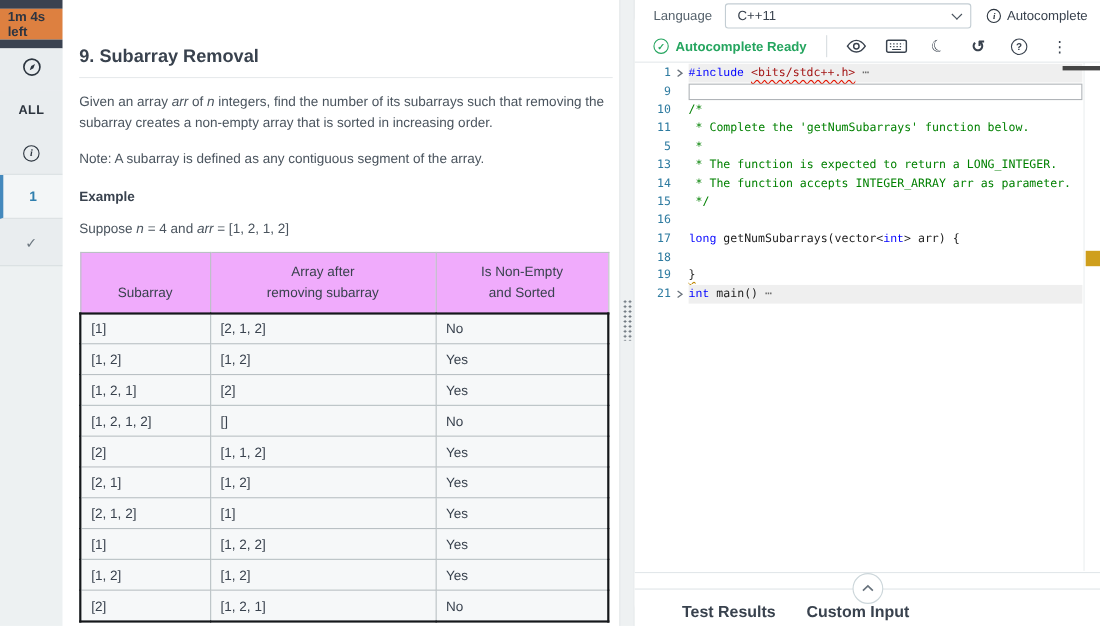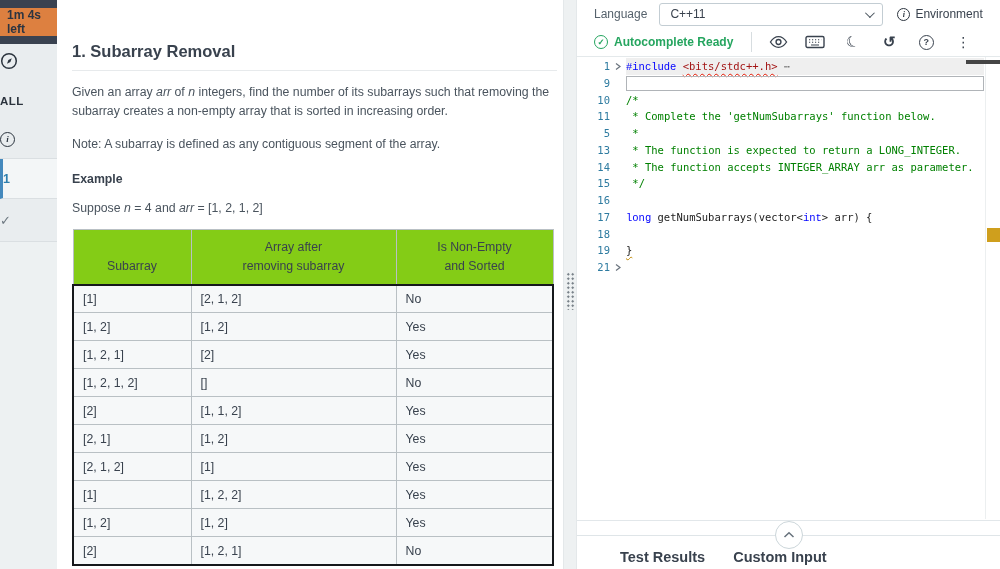--- a/index.html
+++ b/index.html
@@ -5,21 +5,21 @@
   * { margin:0; padding:0; box-sizing:border-box; }
   html,body { width:1000px; height:569px; overflow:hidden; background:#fff;
     font-family:"Liberation Sans", sans-serif; }
   .app { position:relative; width:1000px; height:569px; }
 
   
   .sidebar { position:absolute; left:0; top:0; width:57px; height:569px; background:#edf1f2; }
   .bar-dark { height:8px; background:#3a4250; }
   .timer { height:28px; background:#dd8040; color:#2c3441; font-size:12px; font-weight:600;
     display:flex; align-items:center; padding-left:7px; }
-  .nav-item { display:flex; align-items:center; justify-content:flex-start; background:#e9edef; }
+  .nav-item { display:flex; align-items:center; justify-content:center; background:#e9edef; }
   .nav-item.plain { height:38px; }
   .nav-item.bordered { border-bottom:1px solid #dadfe2; }
   .nav-item.active { height:40px; background:#f3f6f7; border-left:3px solid #4489bd;
     border-bottom:1px solid #dadfe2; }
   .nav-item.checkrow { height:43px; border-bottom:1px solid #dadfe2; }
   .all-label { font-size:11.5px; font-weight:700; color:#2c343e; letter-spacing:.4px; }
   .q-label { font-size:12.5px; font-weight:700; color:#2f7fae; }
   .check-glyph { font-size:13px; color:#6d7880; }
   .circle-i { width:15px; height:15px; border:1.4px solid #2c353f; border-radius:50%;
     display:flex; align-items:center; justify-content:center; font-size:9px; font-weight:700;
@@ -31,21 +31,21 @@
   .problem h1 { margin-top:42px; font-size:16.5px; font-weight:700; color:#39424e; }
   .title-rule { margin-top:9px; border:none; border-top:1px solid #e7eaec; }
   .para { margin-top:12px; font-size:12.3px; line-height:1.55; }
   .note { margin-top:16px; font-size:12.3px; }
   .ex-h { margin-top:21px; font-size:12.3px; font-weight:700; color:#39424e; }
   .suppose { margin-top:15px; font-size:12.3px; }
   .ital { font-style:italic; }
 
   table.ex { border-collapse:collapse; width:480px; margin-top:14px; font-size:12.3px;
     color:#39424e; table-layout:fixed; }
-  table.ex th { border:1px solid #b9c0c4; background:#84cc16; font-weight:400;
+  table.ex th { border:1px solid #b9c0c4; background:#f0abfc; font-weight:400;
     text-align:center; vertical-align:bottom; padding:8px 4px 9px; height:48px;
     white-space:pre-line; line-height:1.5; }
   table.ex th.bold { font-weight:400; }
   table.ex tbody { border:2.5px solid #15181b; }
   table.ex td { border:1px solid #b9c0c4; background:#f6f8f9; height:28px;
     padding:0 9px; text-align:left; }
   .col1 { width:118px; } .col2 { width:205px; } .col3 { width:157px; }
 
   
   .splitter { position:absolute; left:563px; top:0; width:14px; height:569px; background:#eef1f2;
@@ -143,21 +143,21 @@
       <div class="nav-item active">
         <span class="q-label">1</span>
       </div>
       <div class="nav-item checkrow">
         <span class="check-glyph">✓</span>
       </div>
     </nav>
   </aside>
 
   <main class="problem">
-    <h1>1. Subarray Removal</h1>
+    <h1>9. Subarray Removal</h1>
     <hr class="title-rule">
     <p class="para"><span>Given an array </span><span class="ital">arr</span><span> of </span><span class="ital">n</span><span> integers, find the number of its subarrays such that removing the subarray creates a non-empty array that is sorted in increasing order.</span></p>
     <p class="note">Note: A subarray is defined as any contiguous segment of the array.</p>
     <p class="ex-h">Example</p>
     <p class="suppose"><span>Suppose </span><span class="ital">n</span><span> = 4 and </span><span class="ital">arr</span><span> = [1, 2, 1, 2]</span></p>
     <table class="ex" id="ex-table">
       <colgroup>
           <col class="col1">
           <col class="col2">
           <col class="col3">
@@ -232,21 +232,21 @@
 
   <section class="editor">
     <div class="tb1">
       <span class="lang-label">Language</span>
       <div class="select">
         <span>C++11</span>
         <span class="chev"></span>
       </div>
       <div class="env">
         <span class="circle-i">i</span>
-        <span>Environment</span>
+        <span>Autocomplete</span>
       </div>
     </div>
     <div class="tb2">
       <div class="auto">
         <span class="ac-circle">✓</span>
         <span>Autocomplete Ready</span>
       </div>
       <div class="vdiv"></div>
       <div class="icons">
         <span class="ic">
@@ -286,21 +286,21 @@
         <div class="code-line"><span class="ln">5</span><span class="fold"></span><span class="lc"><span class="cm"> *</span></span></div>
         <div class="code-line"><span class="ln">13</span><span class="fold"></span><span class="lc"><span class="cm"> * The function is expected to return a LONG_INTEGER.</span></span></div>
         <div class="code-line"><span class="ln">14</span><span class="fold"></span><span class="lc"><span class="cm"> * The function accepts INTEGER_ARRAY arr as parameter.</span></span></div>
         <div class="code-line"><span class="ln">15</span><span class="fold"></span><span class="lc"><span class="cm"> */</span></span></div>
         <div class="code-line"><span class="ln">16</span><span class="fold"></span><span class="lc"></span></div>
         <div class="code-line"><span class="ln">17</span><span class="fold"></span><span class="lc"><span class="kw">long</span><span class="pl"> getNumSubarrays(vector&lt;</span><span class="kw">int</span><span class="pl">&gt; arr) {</span></span></div>
         <div class="code-line"><span class="ln">18</span><span class="fold"></span><span class="lc"></span></div>
         <div class="code-line"><span class="ln">19</span><span class="fold"></span><span class="lc"><span class="pl sq-orange">}</span></span></div>
         <div class="code-line"><span class="ln">21</span><span class="fold"><svg width="8" height="9" viewBox="0 0 8 9">
               <polyline points="2,1.5 6,4.5 2,7.5" fill="none" stroke="#6a737d" stroke-width="1.2"></polyline>
-            </svg></span></div>
+            </svg></span><span class="lc hl"><span class="kw">int</span><span class="pl"> main()</span><span class="dots"> ⋯</span></span></div>
       </div>
 
     <div class="ruler-line"></div>
     <div class="minimap-blip"></div>
     <div class="warn-marker"></div>
 
     <div class="bottom">
       <div class="collapse-line"></div>
       <button class="collapse-btn">
         <svg width="12" height="8" viewBox="0 0 12 8">

